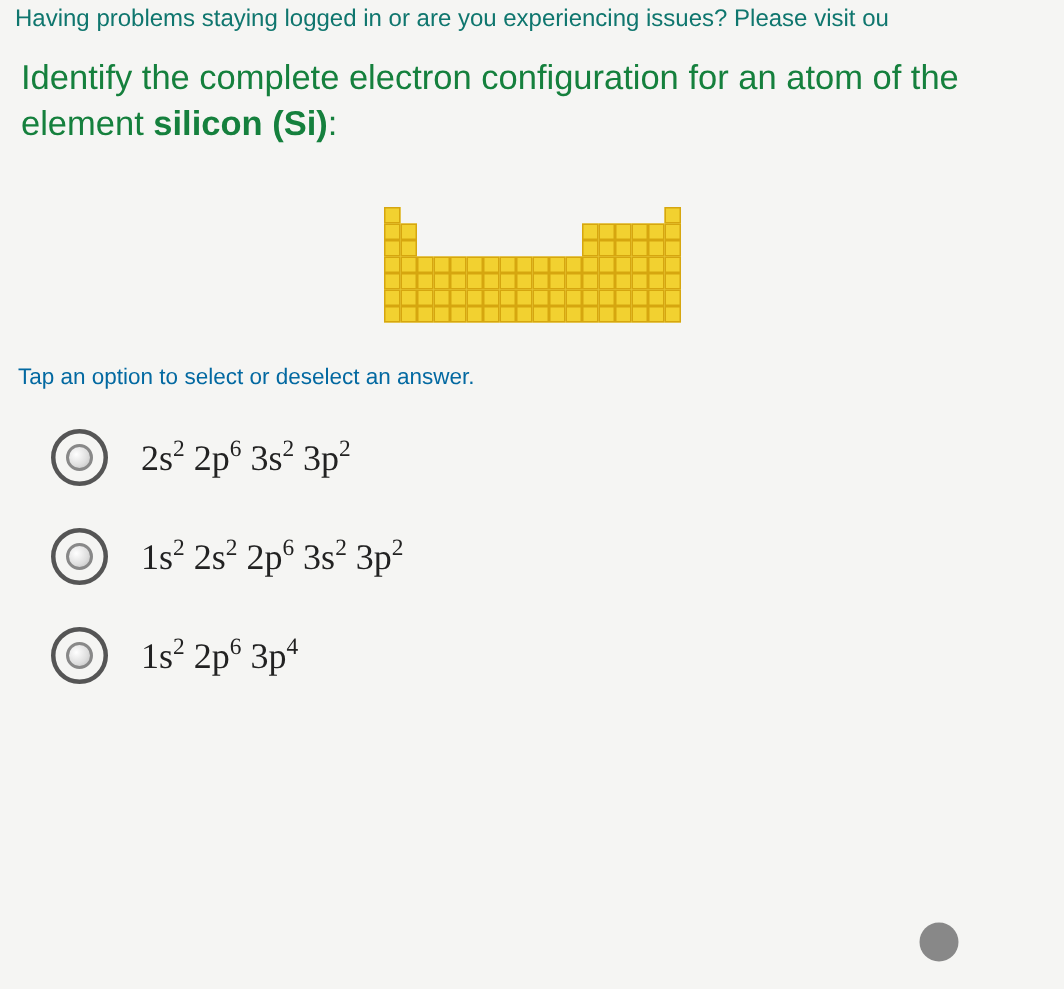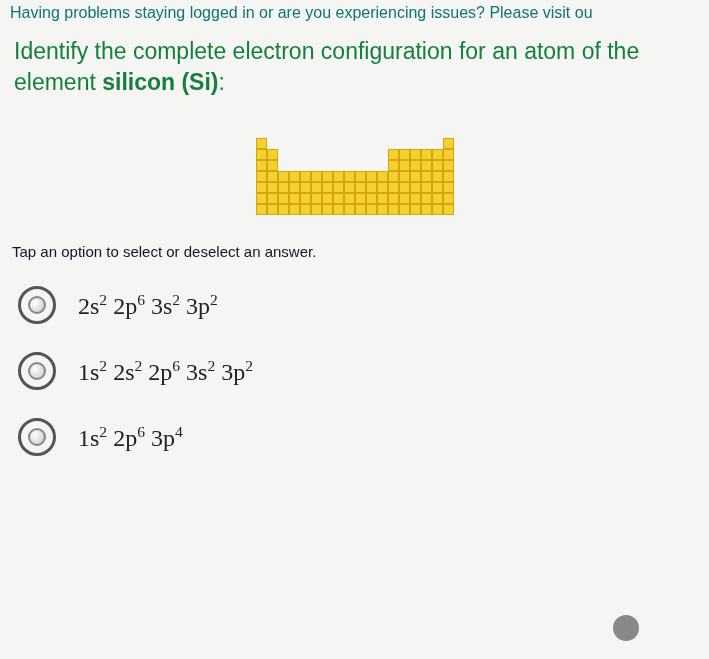--- a/index.html
+++ b/index.html
@@ -43,26 +43,27 @@
       gap: 0;
     }
     .cell {
       width: 11px;
       height: 11px;
       border: 1px solid #d6a60f;
     }
     .fill { background: #f2d130; }
     .empty { background: transparent; border: none; }
     .instruct {
-      color: #0f172a;
+      color: #0369a1;
       font-size: 15px;
       padding: 6px 12px 8px 12px;
     }
     .options {
       padding: 4px 0 0 18px;
+      margin-left: 16px;
     }
     .option {
       display: flex;
       align-items: center;
       gap: 22px;
       padding: 14px 0;
     }
     .radio {
       width: 38px;
       height: 38px;

